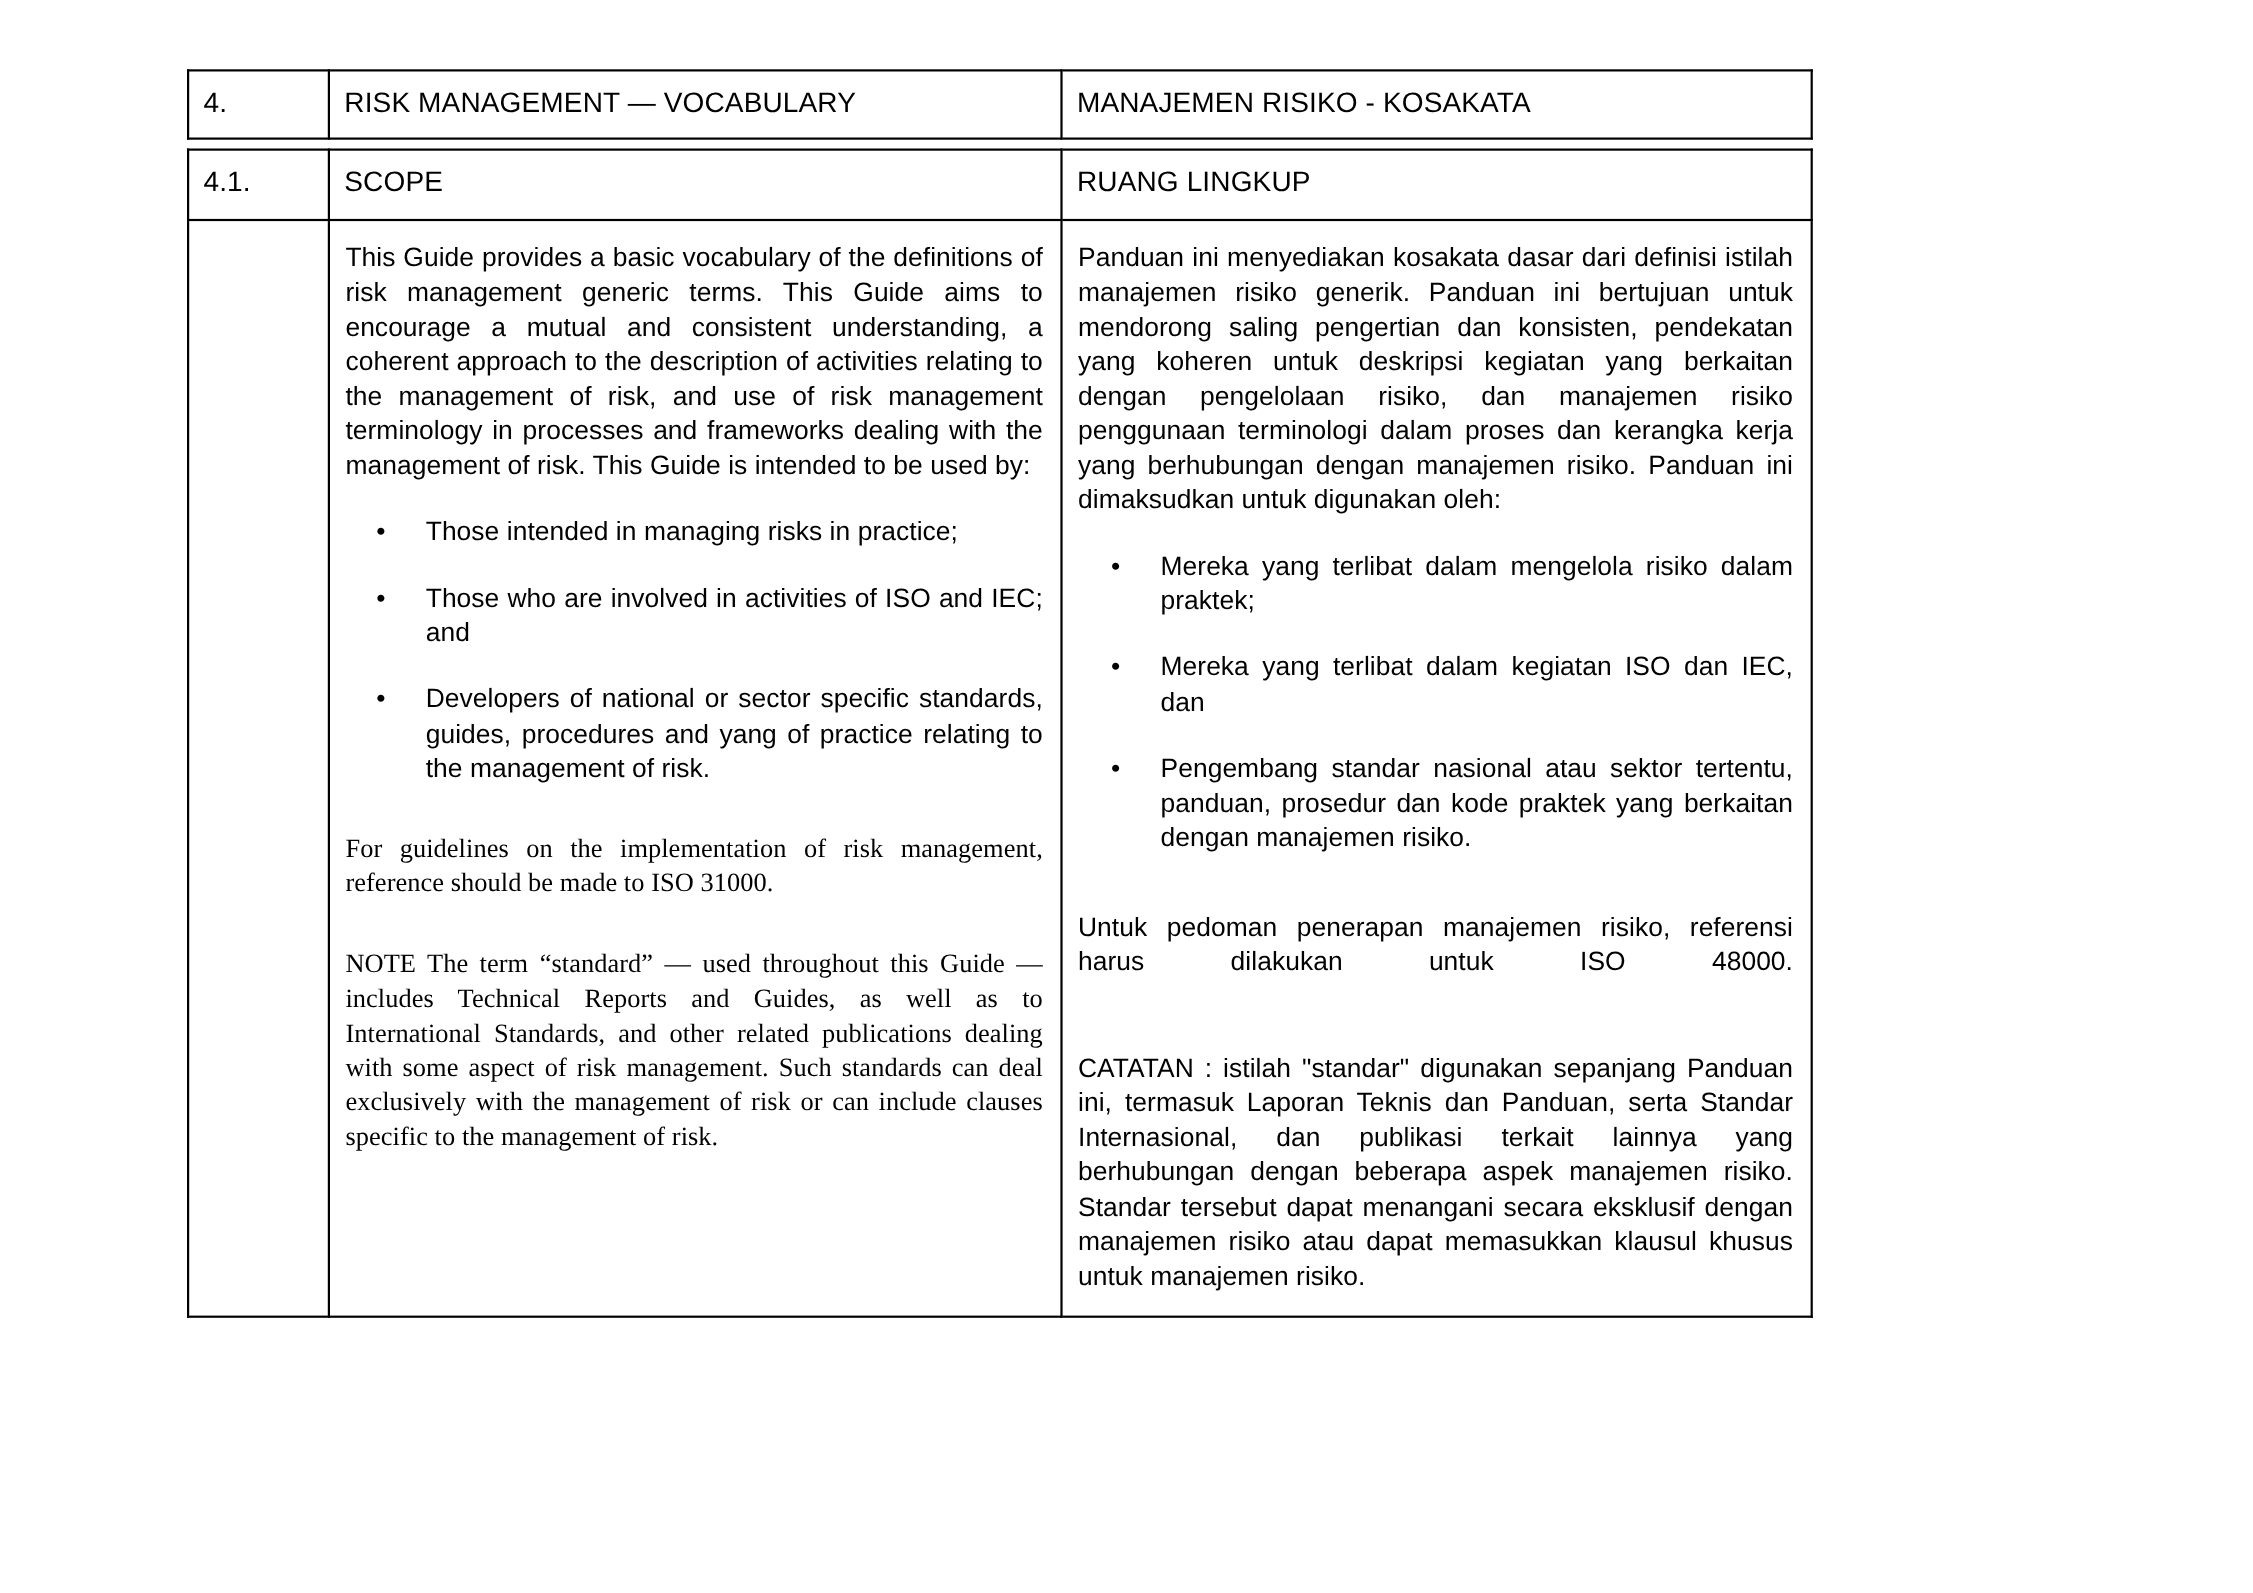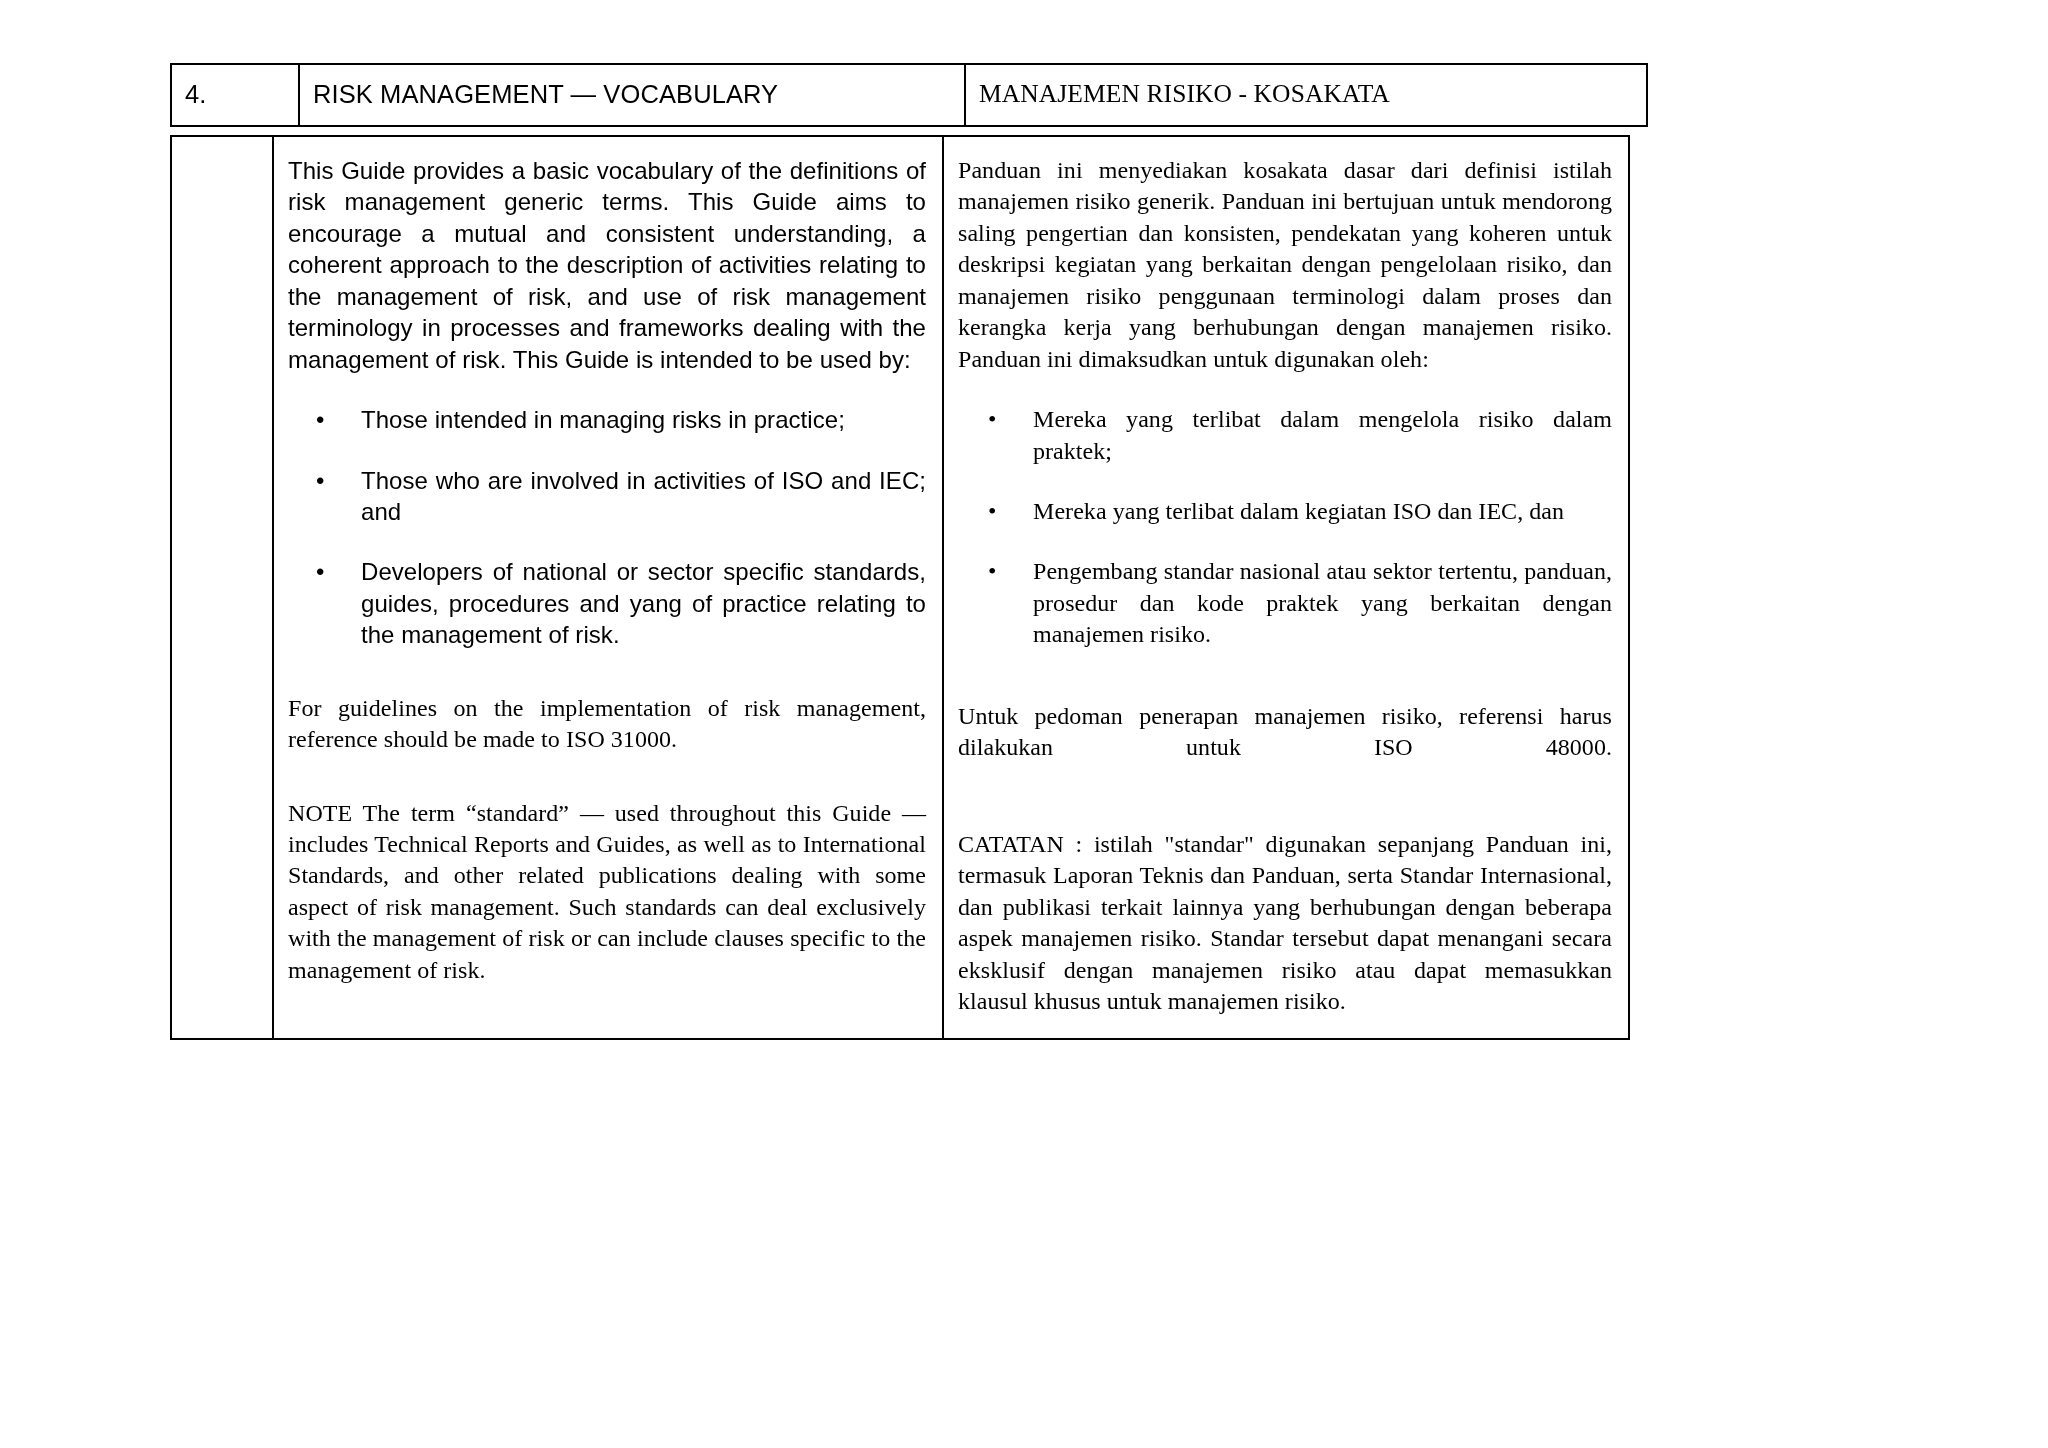--- a/index.html
+++ b/index.html
@@ -40,21 +40,21 @@
   }
 
   #heading-table {
     left: 170px;
     top: 63px;
     width: 1396px;
   }
   #heading-table td { padding: 14px 13px 16px 13px; }
   .col-num   { width: 100px; }
   .col-left  { width: 638px; }
-  .col-right { width: 654px; font-family: Liberation Serif, serif; }
+  .col-right { width: 654px; }
 
   .h-text {
     font-size: 25.5px;
     line-height: 1.18;
     letter-spacing: 0.1px;
     white-space: nowrap;
   }
 
   
   #scope-table {
@@ -134,20 +134,31 @@
       <td class="col-right">
         <div class="h-text">MANAJEMEN RISIKO - KOSAKATA</div>
       </td>
     </tr>
   </tbody>
     </table>
 
   <table class="tbl" id="scope-table">
 
     <tbody>
+        <tr>
+      <td class="col-num cell-pad-head">
+        <div class="h-text">4.1.</div>
+      </td>
+      <td class="col-left cell-pad-head">
+        <div class="h-text">SCOPE</div>
+      </td>
+      <td class="col-right cell-pad-head">
+        <div class="h-text">RUANG LINGKUP</div>
+      </td>
+    </tr>
 
     <tr>
       <td class="col-num cell-empty"></td>
 
       <td class="col-left cell-pad-body">
         <div class="body-txt">
           <p>This Guide provides a basic vocabulary of the definitions of risk management generic terms. This Guide aims to encourage a mutual and consistent understanding, a coherent approach to the description of activities relating to the management of risk, and use of risk management terminology in processes and frameworks dealing with the management of risk. This Guide is intended to be used by:</p>
 
           <ul class="blist">
             <li>

